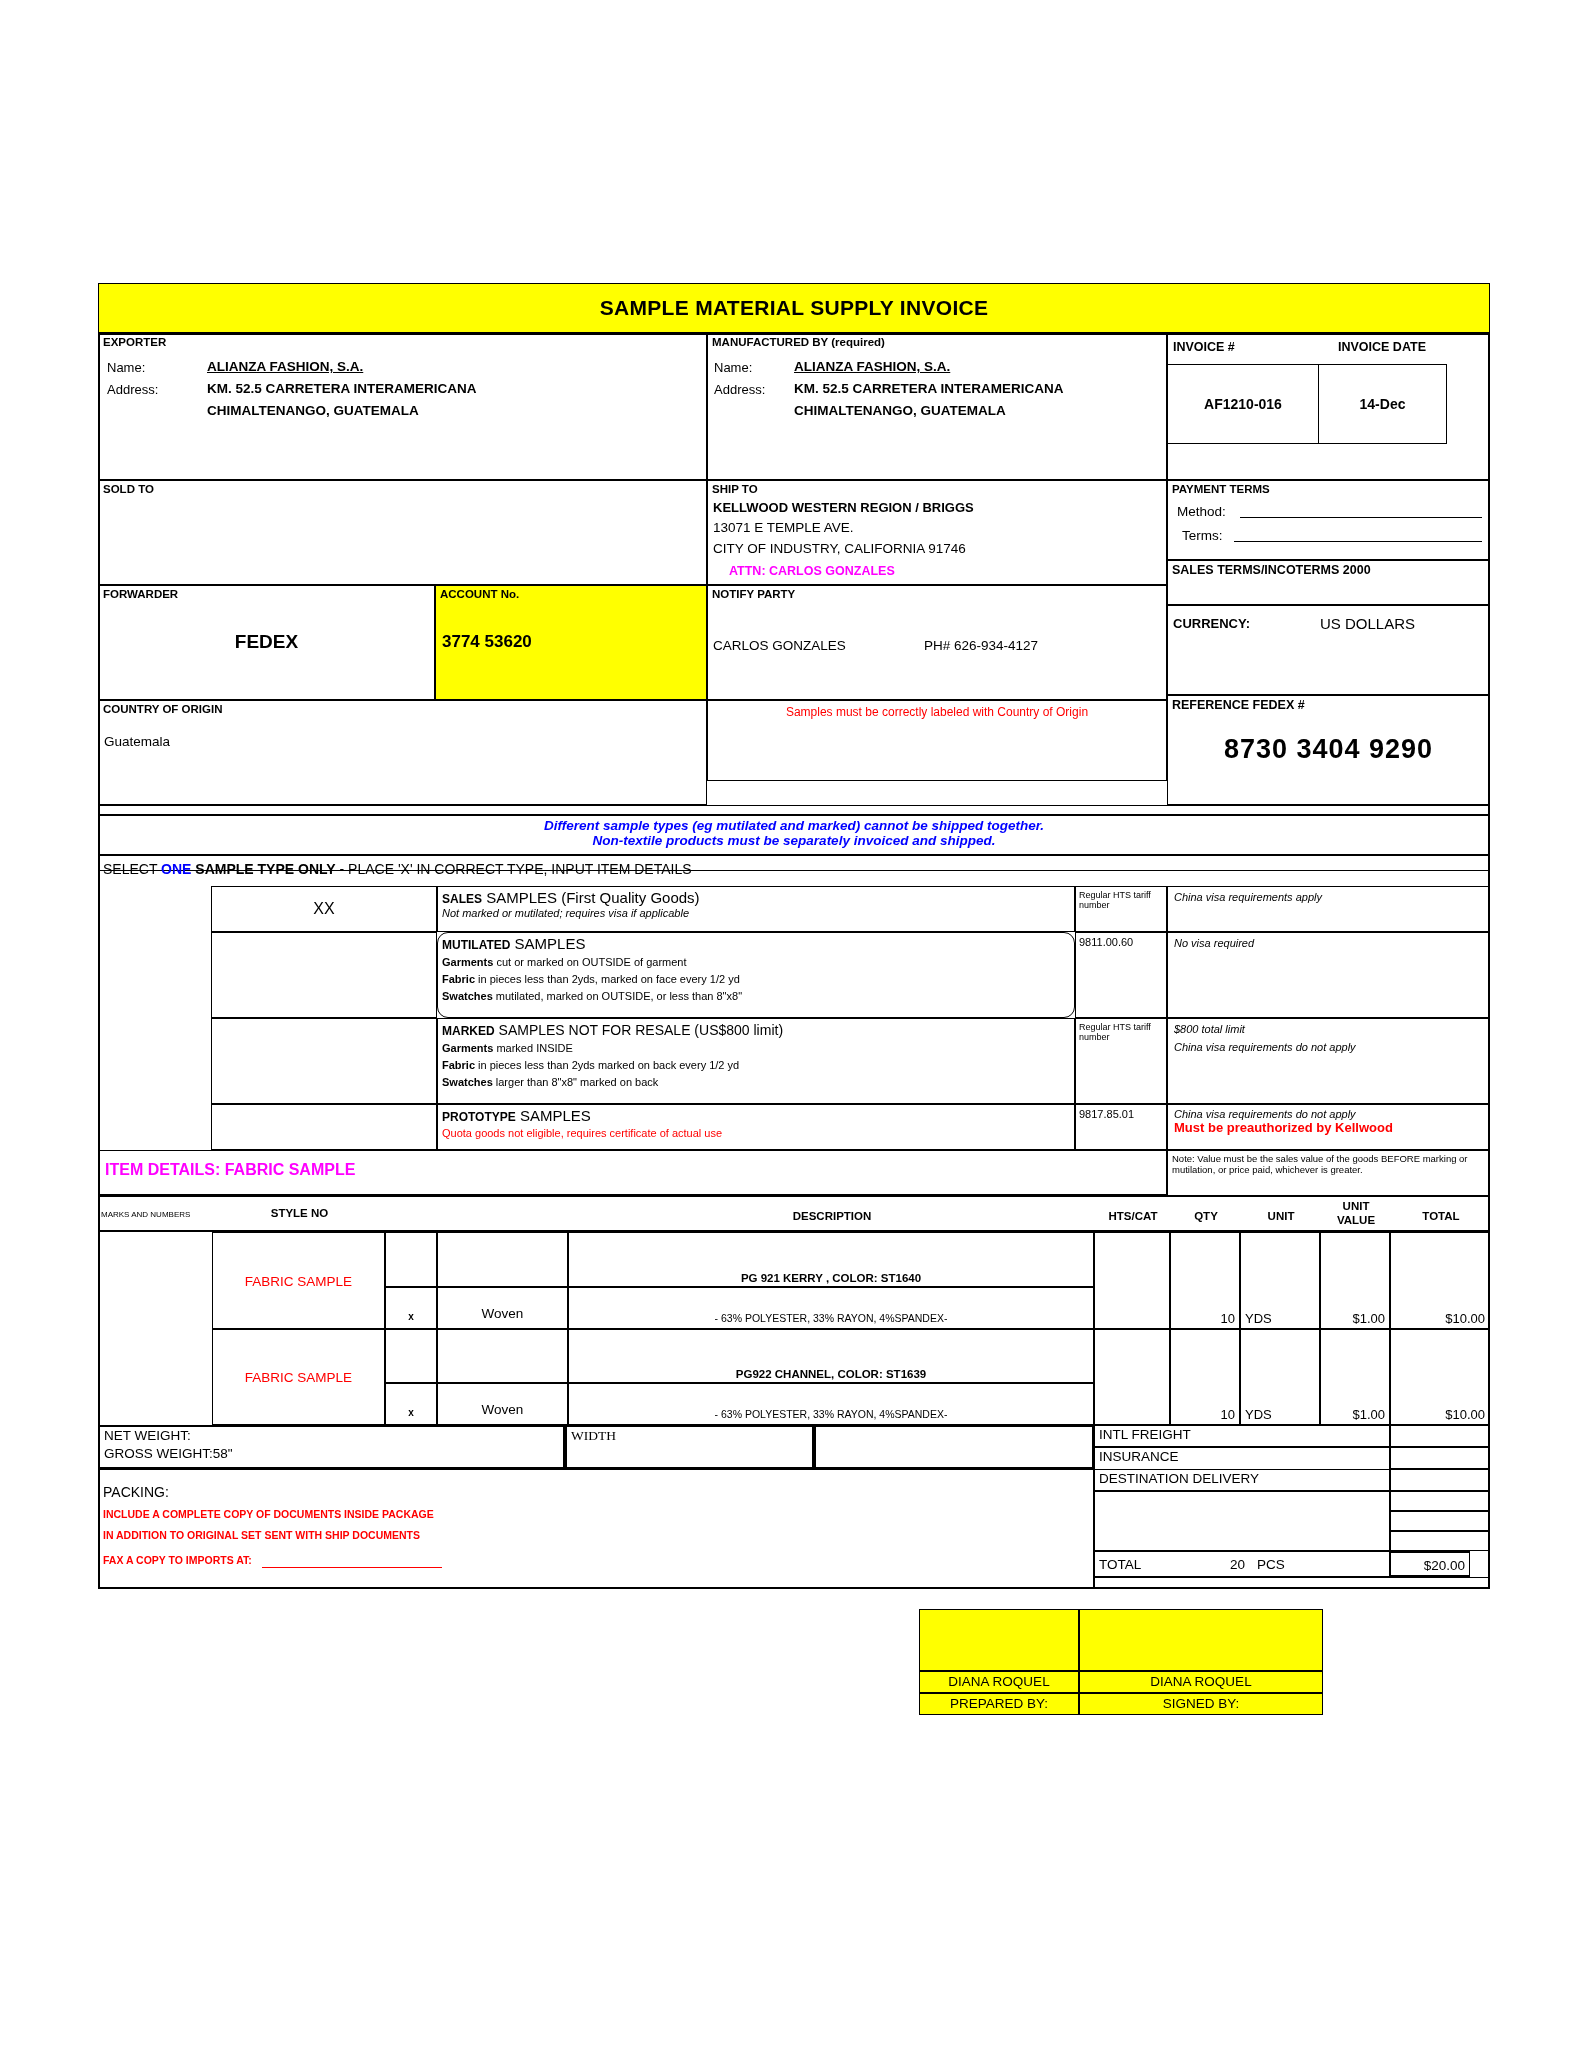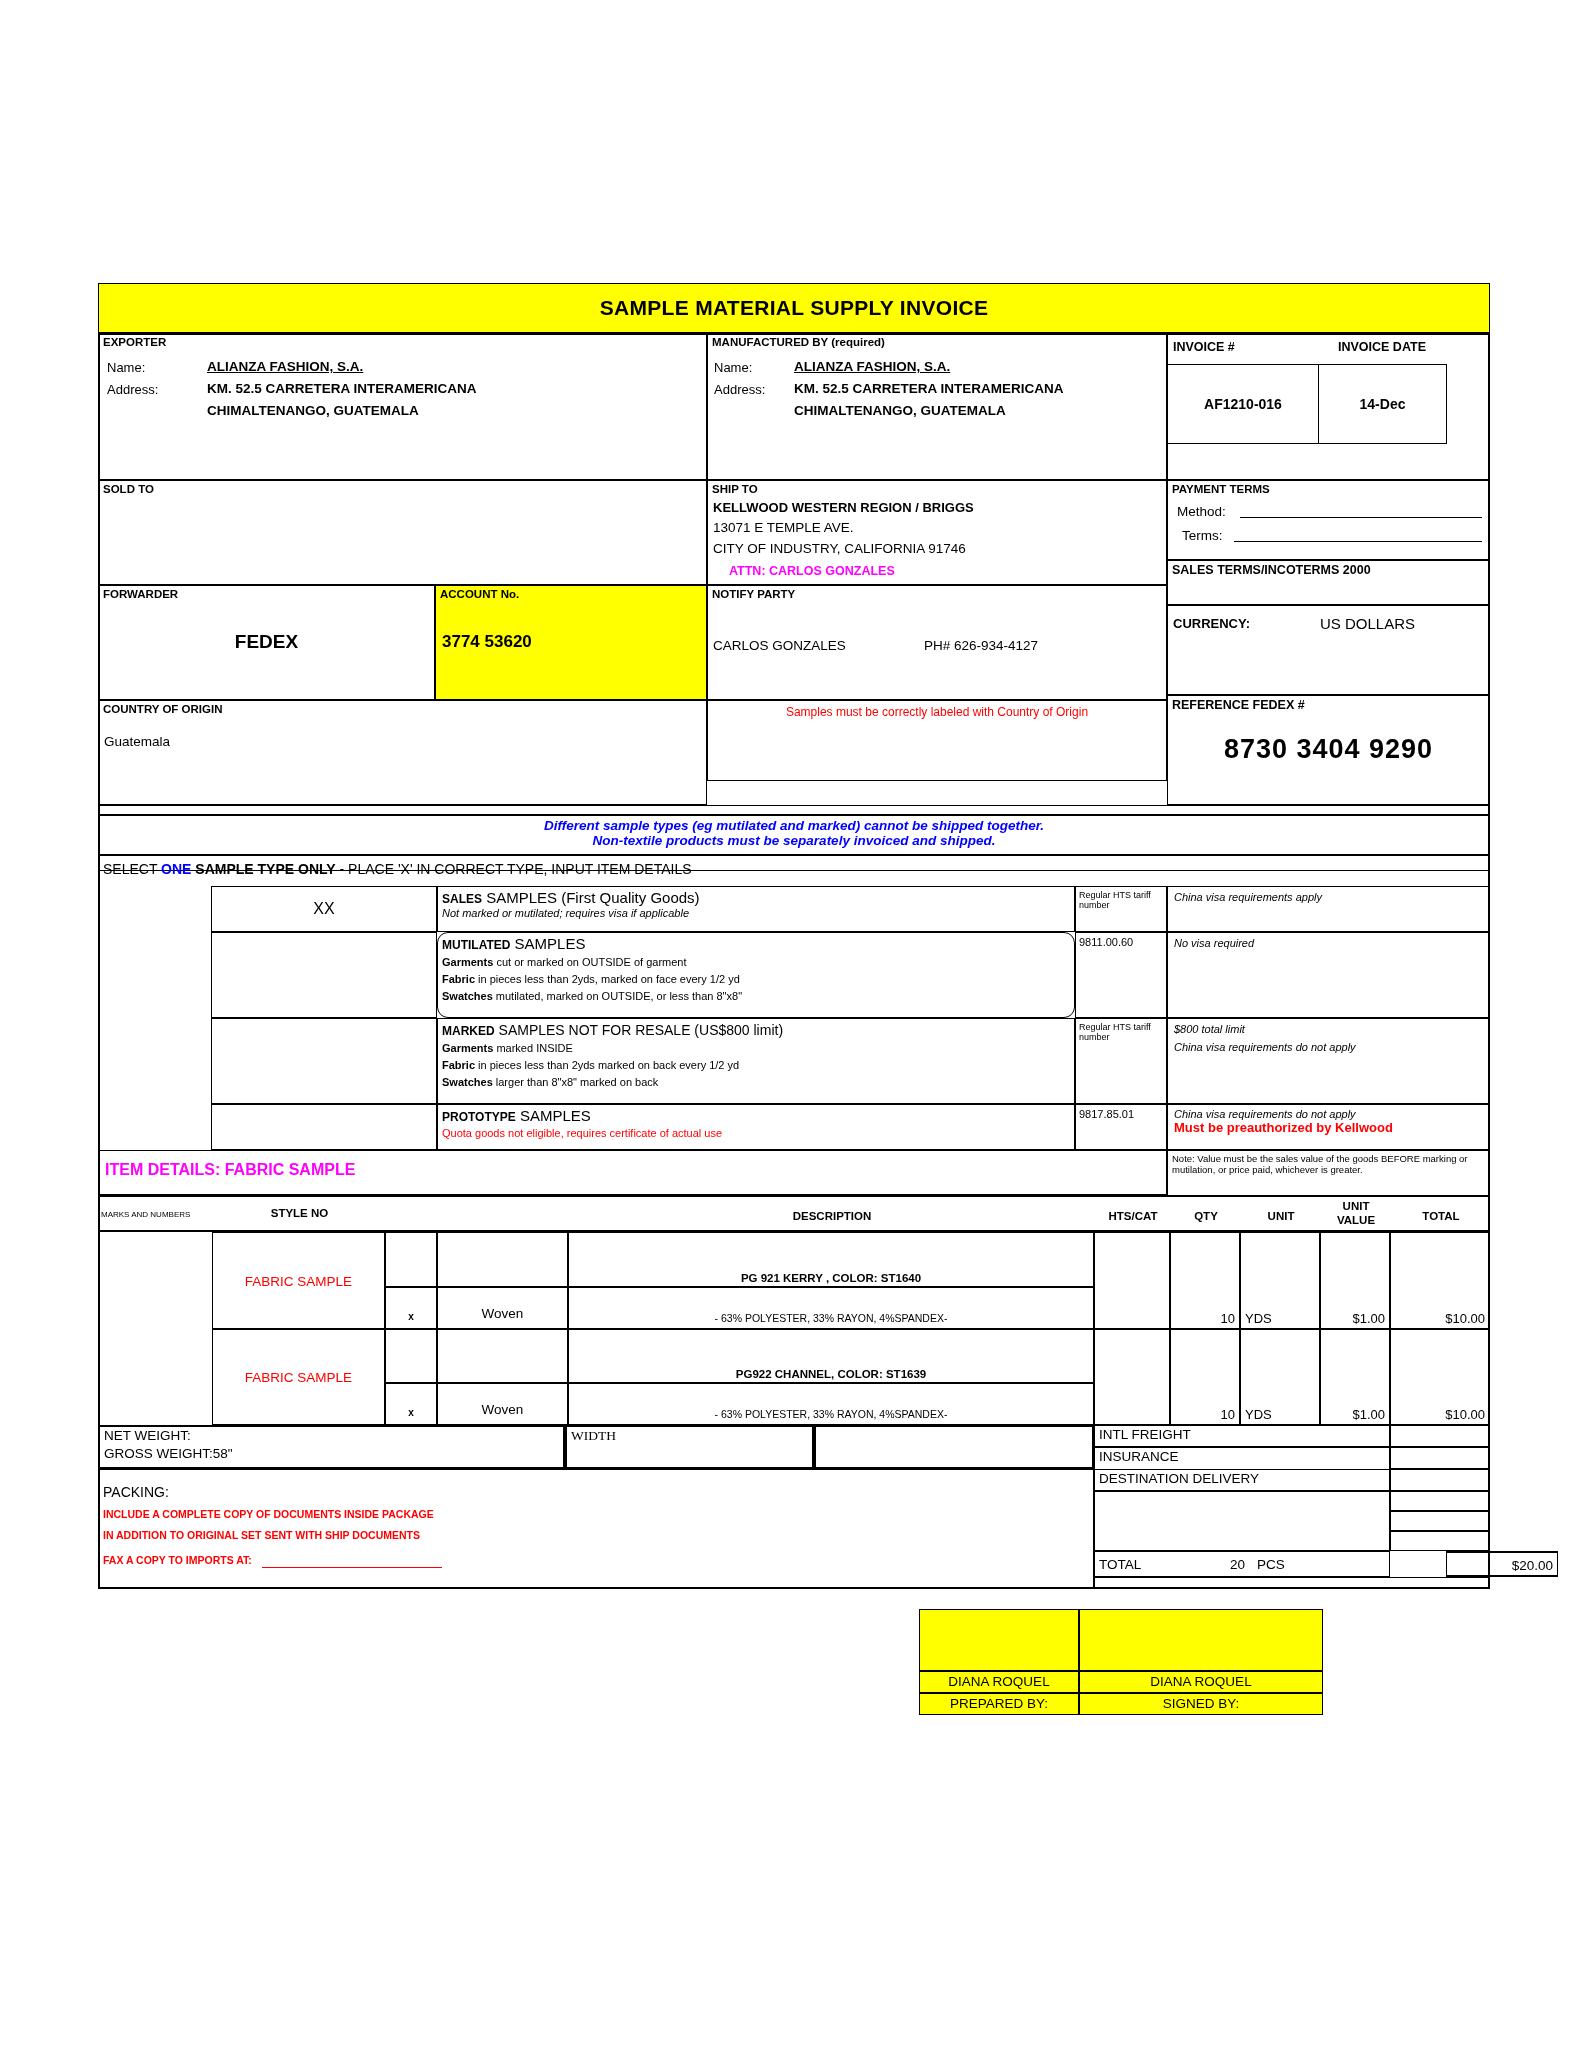--- a/index.html
+++ b/index.html
@@ -244,21 +244,21 @@
   <div class="box" style="left:1292px;top:1186px;width:100px;height:22px;"></div>
   <div class="box" style="left:996px;top:1208px;width:296px;height:60px;"></div>
   <div class="box" style="left:1292px;top:1208px;width:100px;height:20px;"></div>
   <div class="box" style="left:1292px;top:1228px;width:100px;height:20px;"></div>
   <div class="box" style="left:1292px;top:1248px;width:100px;height:20px;"></div>
   <div class="box" style="left:996px;top:1268px;width:296px;height:26px;">
     <span class="kv" style="left:4px;top:5px;font-size:13.5px;">TOTAL</span>
     <span class="kv" style="left:135px;top:5px;font-size:13.5px;">20</span>
     <span class="kv" style="left:162px;top:5px;font-size:13.5px;">PCS</span>
   </div>
-  <div class="box cellbtm rt z2" style="left:1348px;top:1268px;width:112px;height:26px;border-top:2px solid #000;border-bottom:2px solid #000;font-size:13.5px;">$20.00</div>
+  <div class="box cellbtm rt z2" style="left:1292px;top:1268px;width:80px;height:26px;border-top:2px solid #000;border-bottom:2px solid #000;font-size:13.5px;">$20.00</div>
   <div class="box" style="left:996px;top:1294px;width:396px;height:12px;"></div>
 
   <div class="frame" style="left:0;top:50px;width:1392px;height:1256px;"></div>
 
   <div class="box yellow" style="left:821px;top:1326px;width:160px;height:62px;"></div>
   <div class="box yellow" style="left:981px;top:1326px;width:244px;height:62px;"></div>
   <div class="box yellow ctr" style="left:821px;top:1388px;width:160px;height:22px;font-size:13.5px;line-height:20px;">DIANA ROQUEL</div>
   <div class="box yellow ctr" style="left:981px;top:1388px;width:244px;height:22px;font-size:13.5px;line-height:20px;">DIANA ROQUEL</div>
   <div class="box yellow ctr" style="left:821px;top:1410px;width:160px;height:22px;font-size:13.5px;line-height:20px;">PREPARED BY:</div>
   <div class="box yellow ctr" style="left:981px;top:1410px;width:244px;height:22px;font-size:13.5px;line-height:20px;">SIGNED BY:</div>

